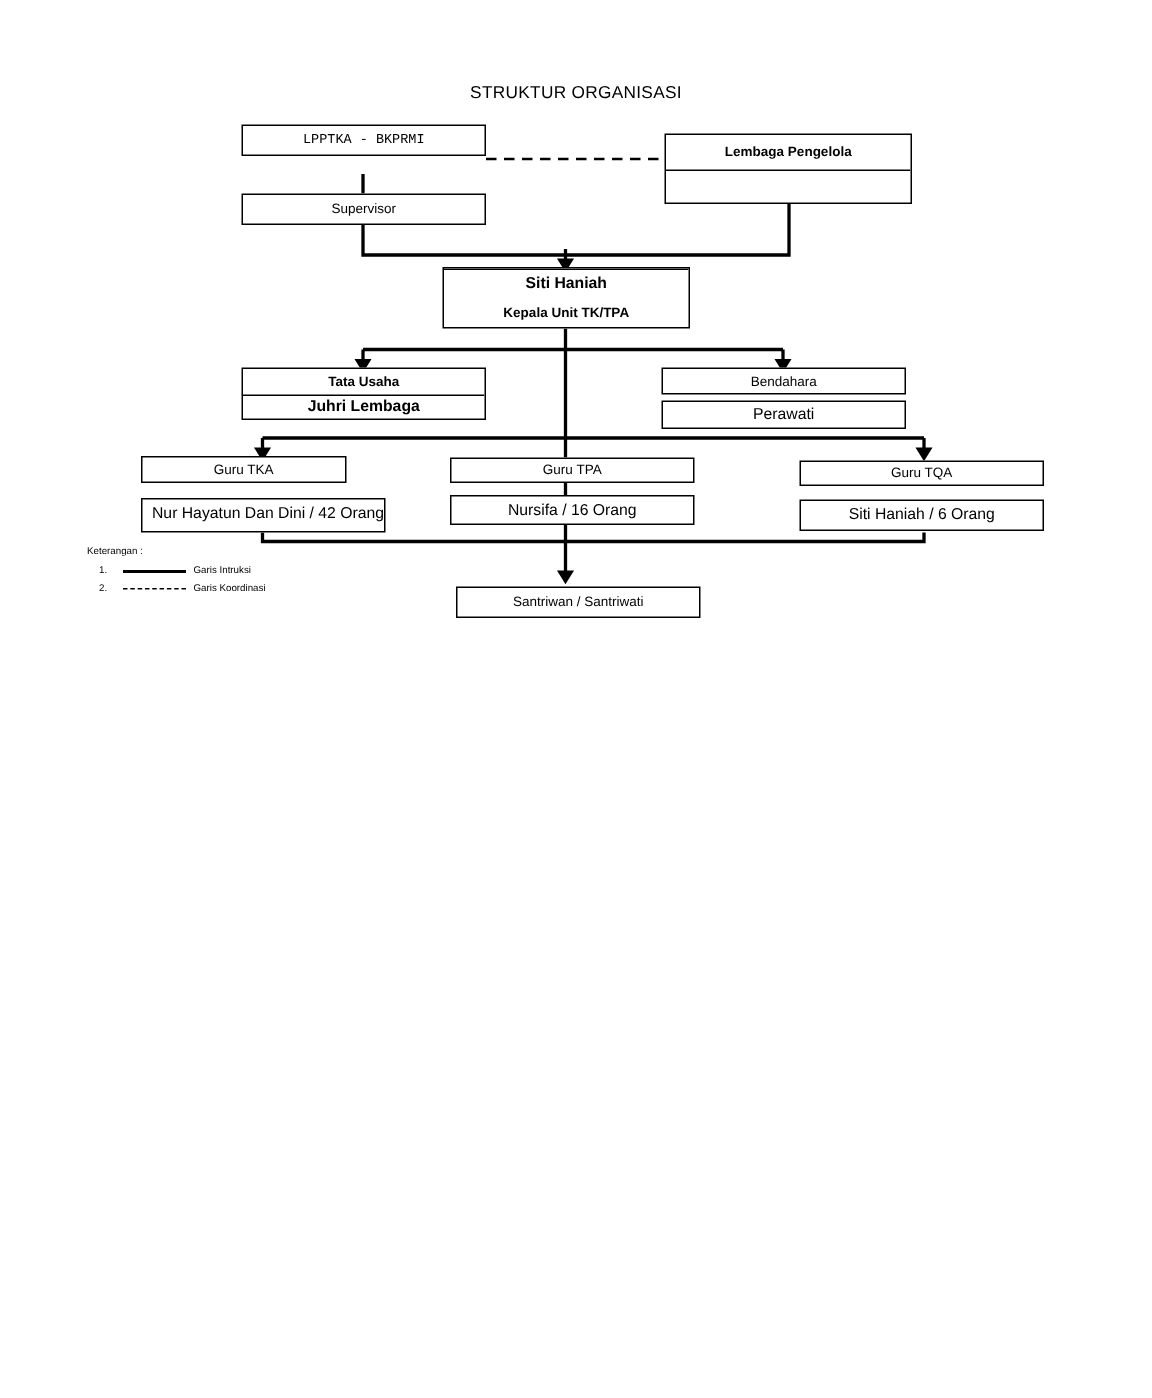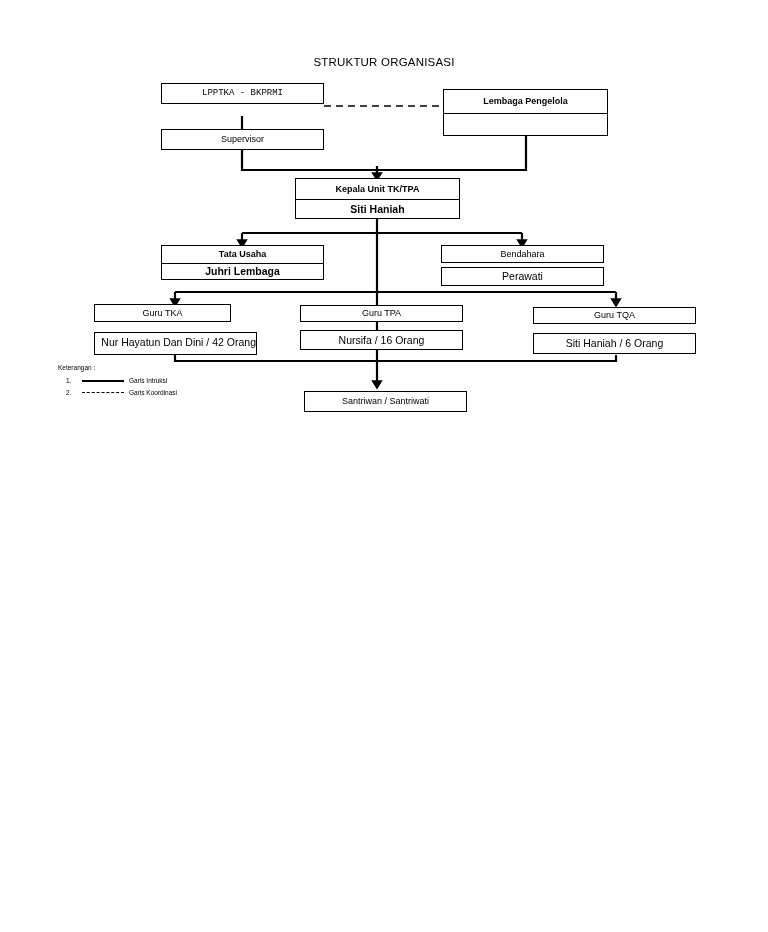--- a/index.html
+++ b/index.html
@@ -199,25 +199,25 @@
   <div class="cell divider">
     <span class="node-label"></span>
   </div>
 </div>
 
 <div class="node" style="left:161px; top:129px; width:163px; height:21px;">
   <span class="node-label">Supervisor</span>
 </div>
 
 <div class="node stack" style="left:295px; top:178px; width:165px; height:41px;">
+  <div class="cell divider">
+    <span class="node-label bigger">Siti Haniah</span>
+  </div>
   <div class="cell">
     <span class="node-label">Kepala Unit TK/TPA</span>
-  </div>
-  <div class="cell divider">
-    <span class="node-label bigger">Siti Haniah</span>
   </div>
 </div>
 
 <div class="node stack" style="left:161px; top:245px; width:163px; height:35px;">
   <div class="cell">
     <span class="node-label">Tata Usaha</span>
   </div>
   <div class="cell divider">
     <span class="node-label bigger">Juhri Lembaga</span>
   </div>

